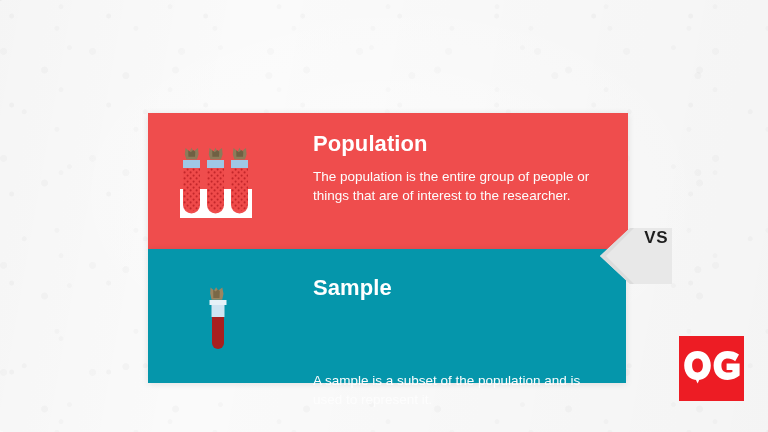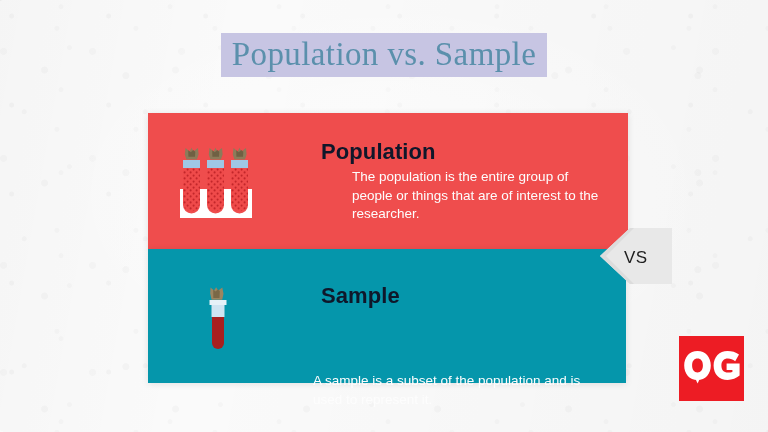--- a/index.html
+++ b/index.html
@@ -105,35 +105,35 @@
     inset: 0;
   }
 
   .panel-text {
     position: absolute;
     left: 165px;
     right: 28px;
     top: 0;
   }
   .panel-heading {
-    color: #0f172a;
+    color: #ffffff;
     font-weight: bold;
     font-size: 22px;
     line-height: 26px;
     letter-spacing: 0.1px;
-    margin: 8px;
+    margin: 0;
   }
   .panel-desc {
     color: #fdfdfd;
     font-size: 13.5px;
     line-height: 18.5px;
     margin: 0;
   }
   .pop-heading { top: 18px; position: absolute; }
-  .pop-desc    { top: 55px; position: absolute; left: 0; right: 0; margin-left: 39px; }
+  .pop-desc    { top: 55px; position: absolute; left: 0; right: 0; }
   .smp-heading { top: 26px; position: absolute; }
   .smp-desc    { top: 78px; position: absolute; left: 0; right: 0; margin-top: 45px; }
 
   
   .icon-rack {
     position: absolute;
     left: 32px;
     top: 31px;
     width: 72px;
     height: 74px;
@@ -150,26 +150,26 @@
   .vs-ribbon {
     position: absolute;
     left: 600px;
     top: 228px;
     width: 72px;
     height: 56px;
   }
   .vs-label {
     position: absolute;
     left: 624px;
-    top: 248px;
+    top: 228px;
     width: 44px;
-    text-align: left;
+    text-align: right;
     font-family: "Liberation Sans", sans-serif;
     font-size: 17px;
-    font-weight: normal;
+    font-weight: bold;
     color: #1d1d1d;
     letter-spacing: 0.5px;
   }
 
   
   .logo {
     position: absolute;
     left: 679px;
     top: 336px;
     width: 65px;
@@ -184,23 +184,20 @@
 </head>
 <body>
 
 <div id="canvas">
 
   <div class="bg-base"></div>
   <div class="bg-tex"></div>
   <div class="bg-streaks"></div>
   <div class="bg-vig"></div>
 
-  <div class="title-wrap">
-    <span class="title">Population vs. Sample</span>
-  </div>
 
   <div class="panel panel-population">
     <div class="panel-body">
 
       <div class="icon-rack">
         <svg viewBox="0 0 72 74" width="72" height="74" aria-hidden="true">
           <defs>
             <pattern id="speck" width="6" height="6" patternUnits="userSpaceOnUse">
               <rect width="6" height="6" fill="#ef4a4a"></rect>
               <circle cx="1.6" cy="1.6" r="1.05" fill="#c3262a"></circle>

